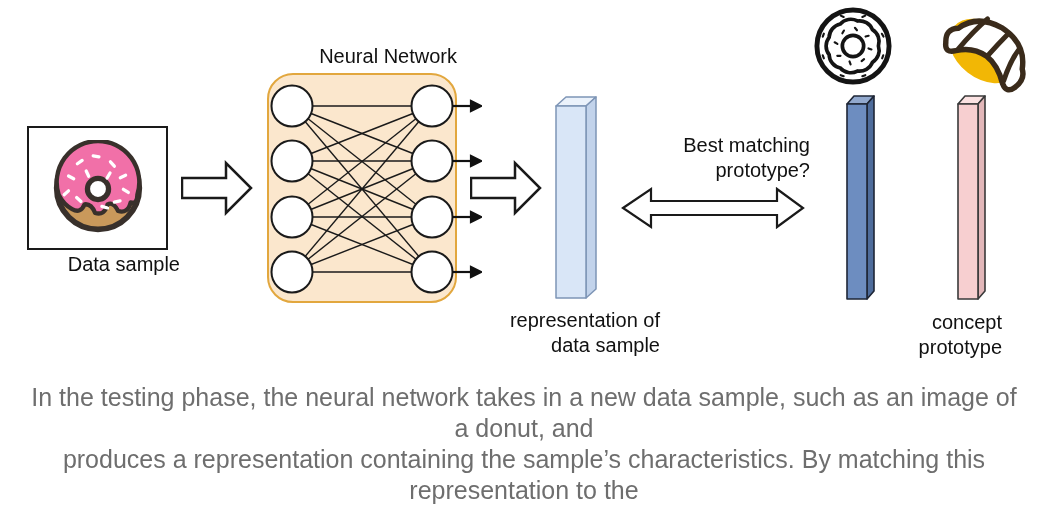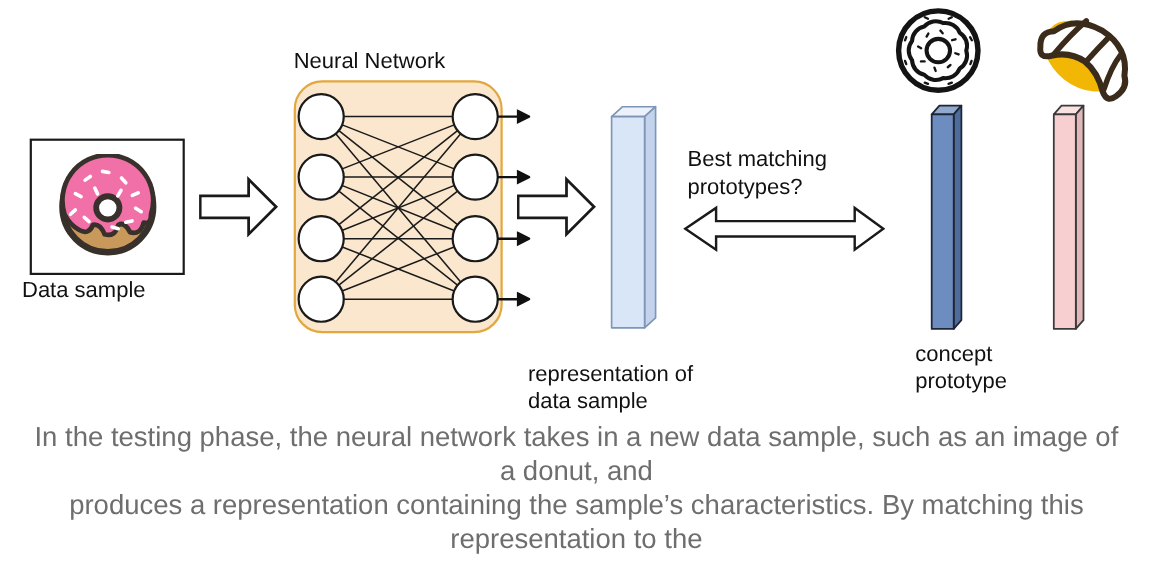--- a/index.html
+++ b/index.html
@@ -1,32 +1,32 @@
 <!DOCTYPE html>
 <html><head>
 <meta charset="utf-8">
 <style>
   html,body{margin:0;padding:0;background:#fff;}
   #stage{position:relative;width:1048px;height:511px;background:#fff;overflow:hidden;
          font-family:"Liberation Sans", sans-serif;color:#111;}
   .abs{position:absolute;}
-  .lbl{font-size:20px;line-height:25px;text-align:left;color:#111;}
+  .lbl{font-size:20px;line-height:25px;text-align:right;color:#111;}
   .preline{white-space:pre-line;}
   #ds-box{left:27px;top:126px;width:141px;height:124px;border:2px solid #1a1a1a;
           box-sizing:border-box;display:flex;align-items:center;justify-content:center;background:#fff;}
   #ds-label{left:20px;top:252px;width:160px;}
   #nn-title{left:267px;top:44px;width:190px;}
   #nn-box{left:267px;top:73px;width:190px;height:230px;background:#FBE7CD;
           border:2px solid #E2A73E;border-radius:26px;box-sizing:border-box;}
   #nn-graph{left:267px;top:73px;}
   #arrow1{left:181px;top:160px;}
   #arrow2{left:470px;top:160px;}
   #out-arrows{left:452px;top:98px;}
   #rep-bar{left:553px;top:93px;}
-  #rep-label{left:480px;top:328px;width:180px;}
+  #rep-label{left:480px;top:308px;width:180px;}
   #match-label{left:625px;top:133px;width:185px;}
   #dbl-arrow{left:621px;top:186px;}
   #donut-outline{left:812px;top:5px;}
   #croissant{left:933px;top:8px;}
   #bar-donut{left:845px;top:94px;}
   #bar-croissant{left:956px;top:94px;}
   #proto-label{left:832px;top:310px;width:170px;}
   #caption{left:24px;top:382px;width:1000px;font-size:25px;line-height:31px;
            color:#6E6E6E;text-align:center;}
 </style>
@@ -116,21 +116,21 @@
     <g stroke-width="1.5" stroke-linejoin="round" stroke="#7E95B6">
       <polygon points="3,13 13,4 43,4 33,13" fill="#EBF2FB"></polygon>
       <polygon points="33,13 43,4 43,196 33,205" fill="#C2D3EB"></polygon>
       <polygon points="3,13 33,13 33,205 3,205" fill="#D9E6F7"></polygon>
     </g>
   </svg>
   <div id="rep-label" class="abs lbl preline">representation of
 data sample</div>
 
   <div id="match-label" class="abs lbl preline">Best matching
-prototypes?</div>
+prototype?</div>
   <svg id="dbl-arrow" class="abs" width="184" height="44">
     <polygon points="2,22 30,3 30,15 156,15 156,3 182,22 156,41 156,29 30,29 30,41" fill="#ffffff" stroke="#1a1a1a" stroke-width="2.2"></polygon>
   </svg>
 
   <svg id="donut-outline" class="abs" width="82" height="82" viewBox="0 0 100 100">
     <circle cx="50" cy="50" r="44" fill="#ffffff" stroke="#141414" stroke-width="6"></circle>
     <path d="M81 50 A17 17 0 0 1 73.7 69.9 A17 17 0 0 1 55.4 80.5 A17 17 0 0 1 34.5 76.8 A17 17 0 0 1 20.9 60.6 A17 17 0 0 1 20.9 39.4 A17 17 0 0 1 34.5 23.2 A17 17 0 0 1 55.4 19.5 A17 17 0 0 1 73.7 30.1 A17 17 0 0 1 81 50 Z" fill="#ffffff" stroke="#141414" stroke-width="4.5"></path>
     <circle cx="50" cy="50" r="13" fill="#ffffff" stroke="#141414" stroke-width="4.5"></circle>
     <g fill="#141414">
       <rect x="-3.25" y="-1.3" width="6.5" height="2.6" rx="1.3" transform="translate(70.7,53.6) rotate(20)"></rect>

